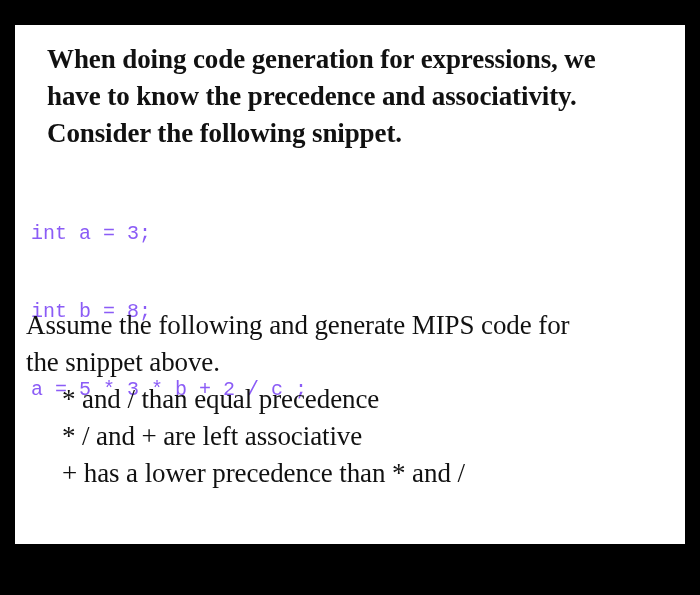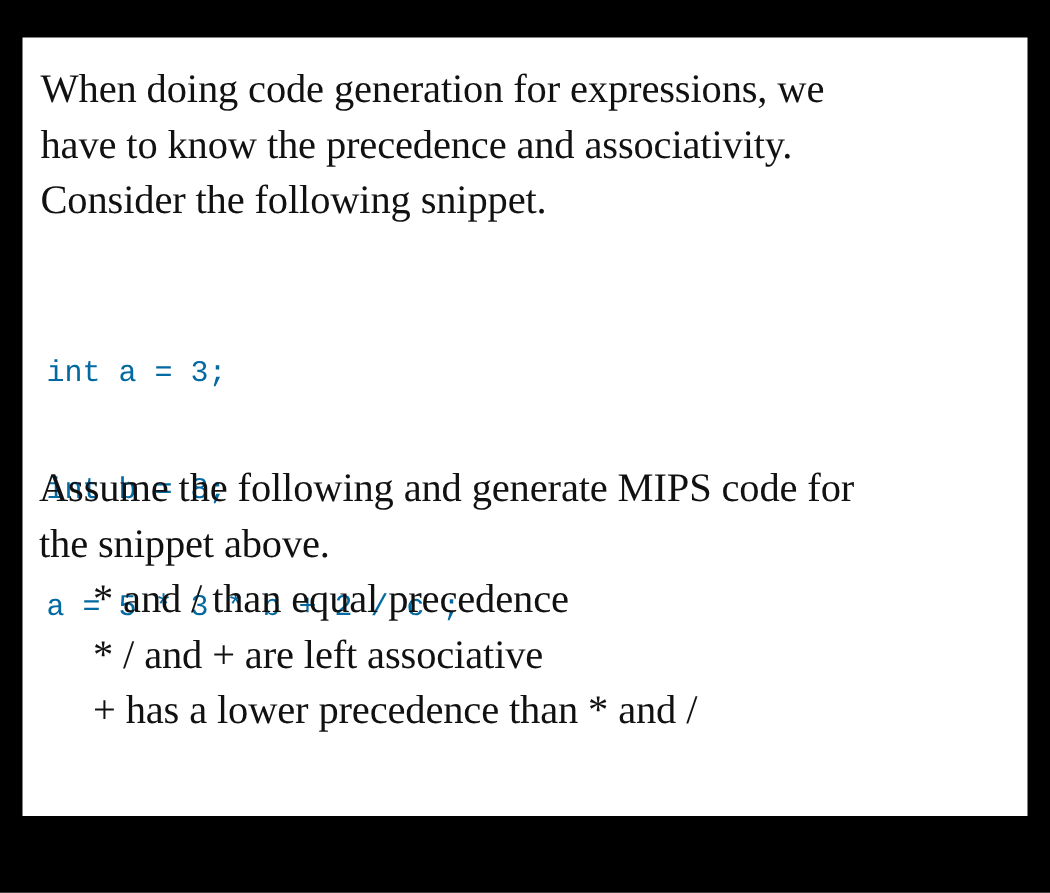--- a/index.html
+++ b/index.html
@@ -24,33 +24,34 @@
     }
     .serif {
       font-family: "Liberation Serif", "DejaVu Serif", serif;
       font-size: 27px;
       color: #111111;
       line-height: 37px;
       letter-spacing: -0.1px;
     }
     .intro {
       position: absolute;
-      left: 12px;
+      left: 32px;
       top: 16px;
       width: 640px;
+      font-weight: bold;
     }
     .intro div { white-space: nowrap; }
     .code {
       position: absolute;
       left: 16px;
-      top: 160px;
+      top: 144px;
       font-family: "Liberation Mono", "DejaVu Sans Mono", monospace;
       font-size: 20px;
       line-height: 26px;
-      color: #0369a1;
+      color: #8b5cf6;
       white-space: pre;
     }
     .assume {
       position: absolute;
       left: 11px;
       top: 282px;
       width: 650px;
     }
     .assume div { white-space: nowrap; }
     .indent { padding-left: 36px; }

